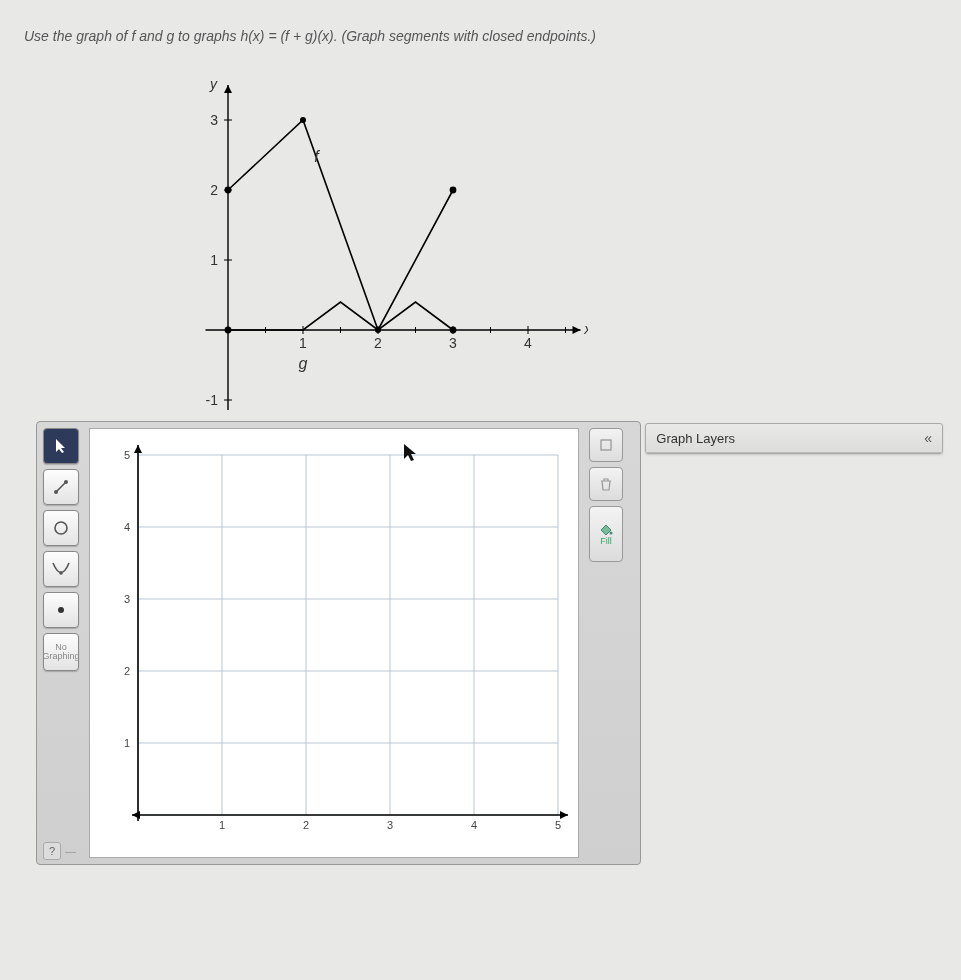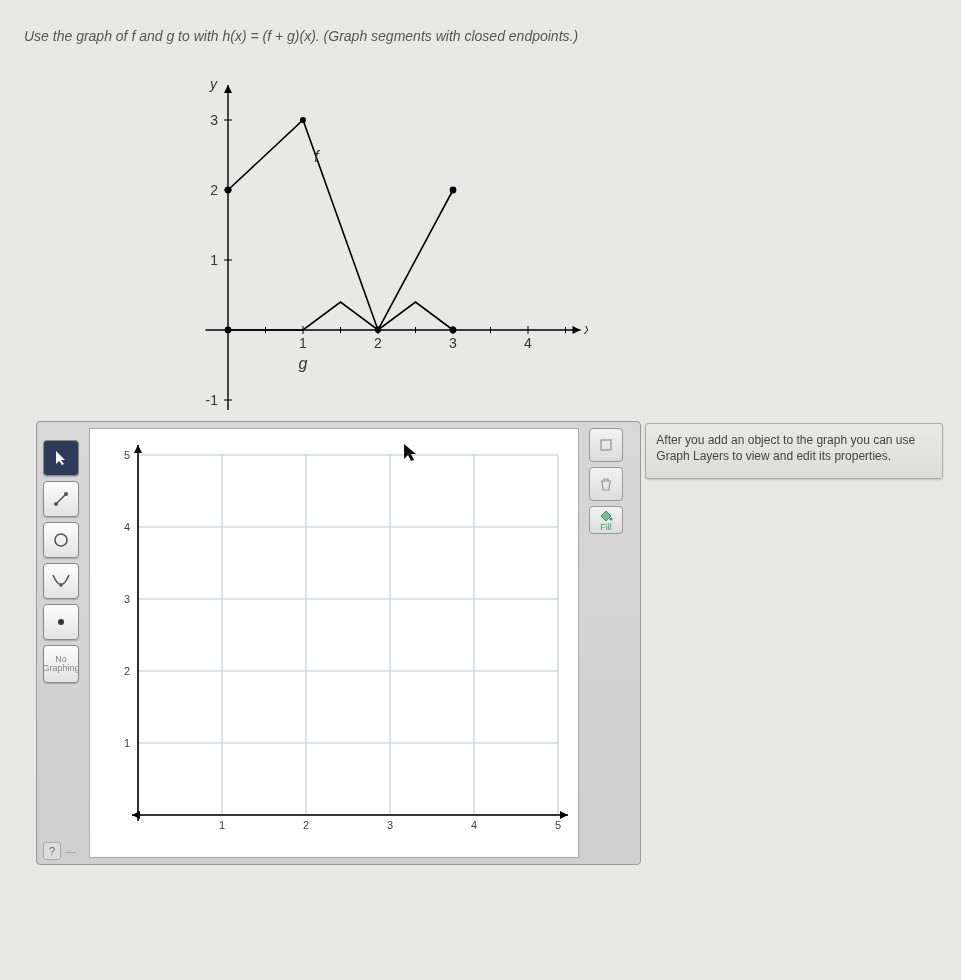--- a/index.html
+++ b/index.html
@@ -45,21 +45,20 @@
   }
   .tool-inner {
     display: flex;
     gap: 6px;
   }
   .tool-col {
     display: flex;
     flex-direction: column;
     gap: 5px;
     width: 40px;
-    margin-top: 12px;
   }
   .tbtn {
     width: 36px;
     height: 36px;
     background: linear-gradient(#fdfdfd,#e3e3e3);
     border: 1px solid #888;
     border-radius: 4px;
     display: flex;
     align-items: center;
     justify-content: center;
@@ -93,21 +92,21 @@
     width:42px;
     align-items:center;
   }
   .rbtn {
     width:34px;height:34px;
     background:linear-gradient(#f3f3f3,#dcdcdc);
     border:1px solid #999;border-radius:4px;
     display:flex;align-items:center;justify-content:center;
     font-size:11px;color:#666;cursor:pointer;
   }
-  .rbtn.fill { flex-direction:column; font-size:9px; color:#3a6; height:28px;}
+  .rbtn.fill { flex-direction:column; font-size:9px; color:#3a6; height:56px;}
   .footer {
     text-align:right;
     font-size:11px;
     color:#666;
     padding:4px 8px 0 0;
   }
   .footer .wa { color:#333; }
   .footer .assign { color:#c33; font-weight:bold;}
   
   
@@ -145,21 +144,21 @@
     background:#ddd;display:flex;align-items:center;justify-content:center;
     font-size:11px;color:#666;
   }
 </style>
 </head>
 <body>
 
 <div class="page">
 
   <div class="prompt">
-    <span>Use the graph of </span><em>f</em><span> and </span><em>g</em><span> to with </span><em>h(x) = (f + g)(x)</em><span>. (Graph segments with closed endpoints.)</span>
+    <span>Use the graph of </span><em>f</em><span> and </span><em>g</em><span> to graphs </span><em>h(x) = (f + g)(x)</em><span>. (Graph segments with closed endpoints.)</span>
   </div>
 
   <div class="ref-graph">
     <svg id="refsvg" width="420" height="360">
         <line x1="37.5" y1="280" x2="412.5" y2="280" stroke="#000" stroke-width="1.4"></line>
         <path d="M 412.5 280 l -8 -4 l 0 8 z" fill="#000"></path>
         <line x1="60" y1="371" x2="60" y2="35" stroke="#000" stroke-width="1.4"></line>
         <path d="M 60 35 l -4 8 l 8 0 z" fill="#000"></path>
         <line x1="135" y1="276" x2="135" y2="284" stroke="#000"></line>
         <text x="135" y="298" text-anchor="middle" font-size="14" fill="#333">1</text>
@@ -293,17 +292,20 @@
       </div>
 
       <div class="help-row">
         <div class="help-ic">?</div>
         <span style="letter-spacing:1px;">—</span>
       </div>
 
     </div>
 
     <div class="layers">
-      <div class="layers-body">After you add an object to the graph you can use Graph Layers to view and edit its properties.</div>
+      <div class="layers-head">
+        <span>Graph Layers</span>
+        <span class="collapse-icon">«</span>
+      </div>
     </div>
   </div>
 
 </div>
 
 </body></html>

